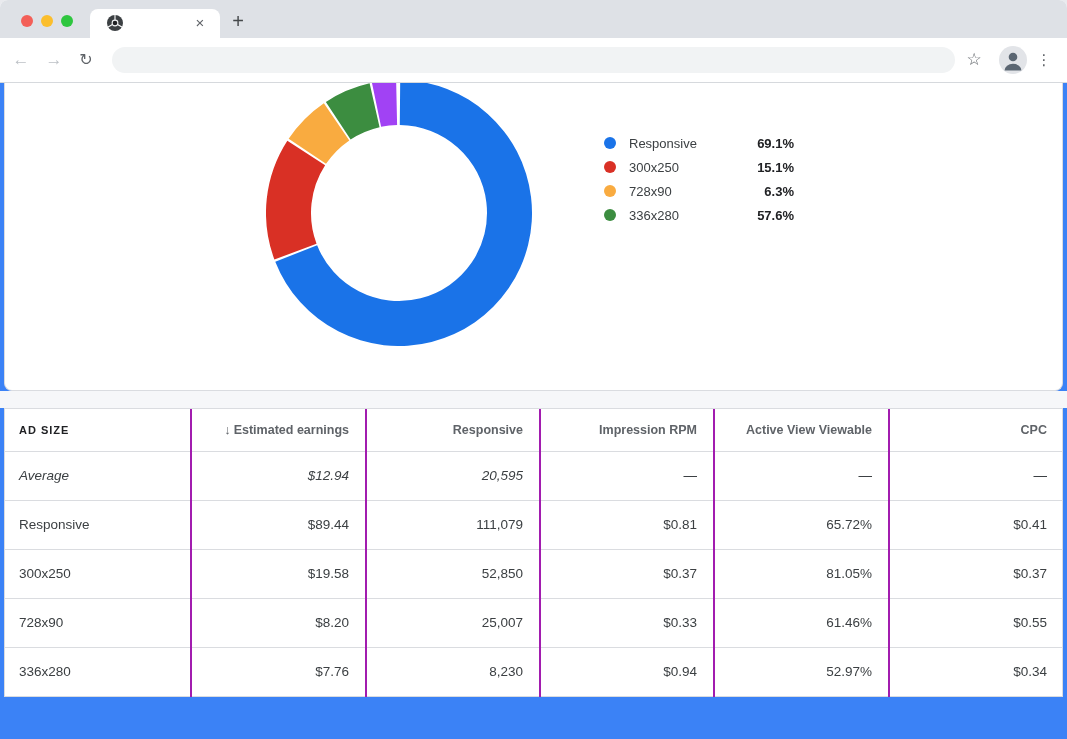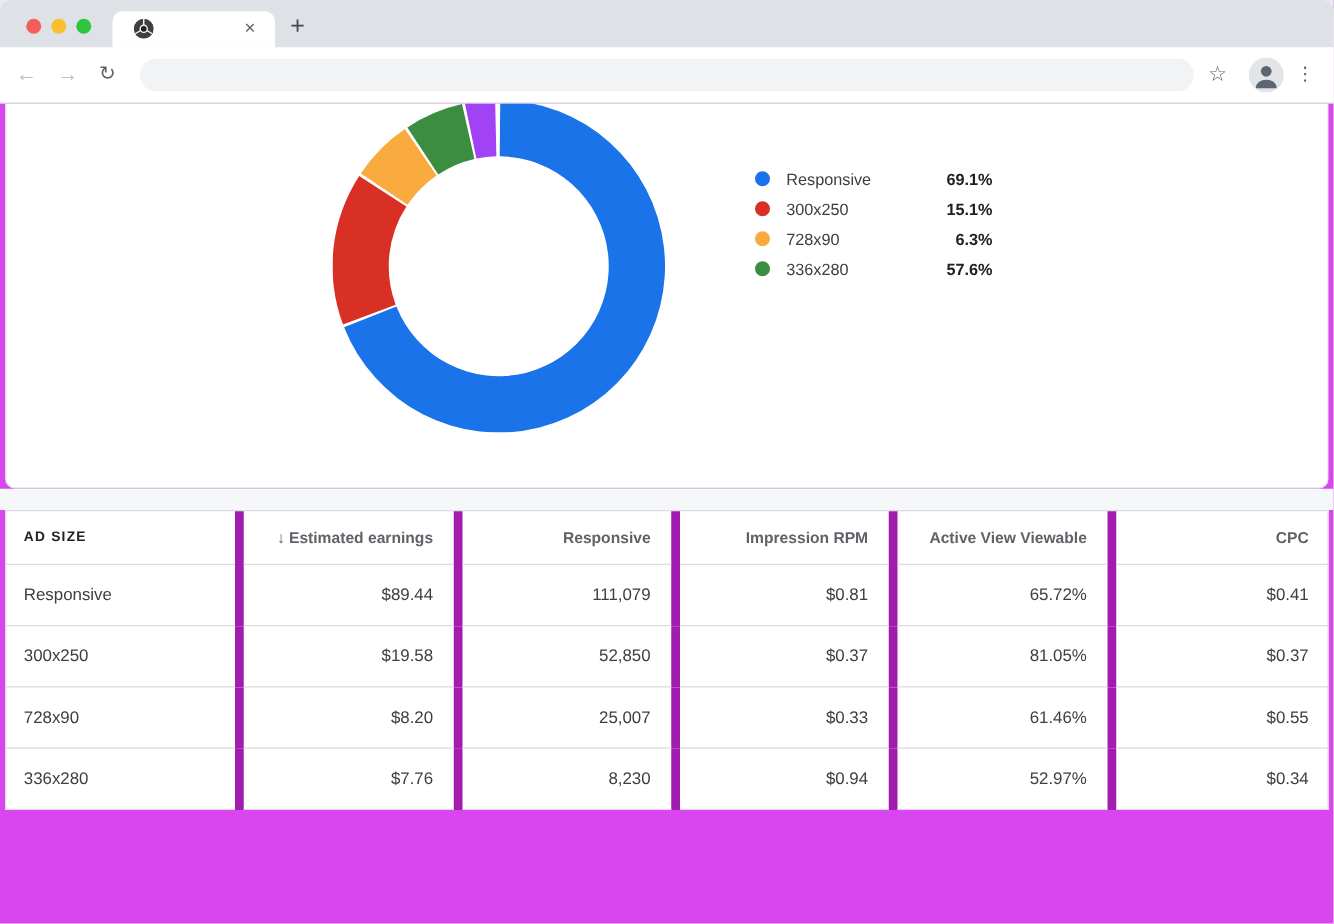--- a/index.html
+++ b/index.html
@@ -20,37 +20,37 @@
   .navbtn { position:absolute; top:0; height:44px; line-height:44px; width:24px; text-align:center; font-size:17px; }
   .nav-back { left:9px; color:#BDC1C6; }
   .nav-fwd  { left:42px; color:#BDC1C6; }
   .nav-reload { left:74px; color:#5F6368; font-size:16px; }
   .omnibox { position:absolute; left:112px; top:9px; width:843px; height:26px; border-radius:13px; background:#F1F3F4; border:none; outline:none; padding:0 14px; font-size:13px; color:#202124; }
   .star { position:absolute; left:964px; top:0; width:20px; height:44px; line-height:44px; font-size:17px; color:#5F6368; text-align:center; }
   .avatar { position:absolute; left:999px; top:8px; width:28px; height:28px; }
   .menu { position:absolute; left:1036px; top:0; width:16px; height:44px; line-height:44px; font-size:15px; color:#5F6368; text-align:center; }
 
   
-  .page { position:absolute; top:83px; left:0; right:0; bottom:0; background:#d946ef; }
+  .page { position:absolute; top:83px; left:0; right:0; bottom:0; background:#3b82f6; }
   .card { position:relative; margin:0 4px; height:308px; background:#fff; border:1px solid #DADCE0; border-top:none; border-radius:0 0 8px 8px; overflow:hidden; }
   .donut-svg { position:absolute; left:261px; top:-3px; width:266px; height:266px; }
   .legend { position:absolute; left:599px; top:48px; width:190px; }
   .legend-item { display:flex; align-items:center; height:24px; }
   .l-dot { width:12px; height:12px; border-radius:50%; flex:none; }
   .l-label { margin-left:13px; font-size:13px; color:#3C4043; }
   .l-val { margin-left:auto; font-size:13px; font-weight:bold; color:#202124; }
 
   .gap { height:17px; background:#F6F7F9; }
 
   .report { margin:0 4px; border:1px solid #DADCE0; border-bottom:none; background:#fff; }
   table { border-collapse:collapse; table-layout:fixed; width:100%; }
   thead tr { height:42px; }
   tbody tr { height:49px; }
   th, td { border-bottom:1px solid #DADCE0; vertical-align:middle; }
-  th + th, td + td { border-left:7px solid #a21caf; }
+  th + th, td + td { border-left:2px solid #a21caf; }
   .th-name { font-size:11px; font-weight:bold; color:#202124; letter-spacing:1px; text-align:left; padding-left:14px; }
   .th-num { font-size:12.5px; font-weight:bold; color:#5F6368; text-align:right; padding-right:16px; }
   .sort-arrow { font-weight:normal; font-size:13px; margin-right:3px; color:#5F6368; }
   .td-name { font-size:13.5px; text-align:left; padding-left:14px; }
   .td-num { font-size:13.5px; text-align:right; padding-right:16px; }
   tr.total td { font-weight:bold; color:#202124; }
   tr.average td { font-style:italic; color:#3C4043; }
   tr.normal td { color:#3C4043; }
 </style>
 </head>
@@ -144,20 +144,28 @@
             <tr>
               <th class="th-name"><span>AD SIZE</span></th>
               <th class="th-num"><span class="sort-arrow">↓</span><span>Estimated earnings</span></th>
               <th class="th-num"><span>Responsive</span></th>
               <th class="th-num"><span>Impression RPM</span></th>
               <th class="th-num"><span>Active View Viewable</span></th>
               <th class="th-num"><span>CPC</span></th>
             </tr>
           </thead>
         <tbody>
+            <tr class="average">
+              <td class="td-name">Average</td>
+              <td class="td-num">$12.94</td>
+              <td class="td-num">20,595</td>
+              <td class="td-num">—</td>
+              <td class="td-num">—</td>
+              <td class="td-num">—</td>
+            </tr>
             <tr class="normal">
               <td class="td-name">Responsive</td>
               <td class="td-num">$89.44</td>
               <td class="td-num">111,079</td>
               <td class="td-num">$0.81</td>
               <td class="td-num">65.72%</td>
               <td class="td-num">$0.41</td>
             </tr>
             <tr class="normal">
               <td class="td-name">300x250</td>

